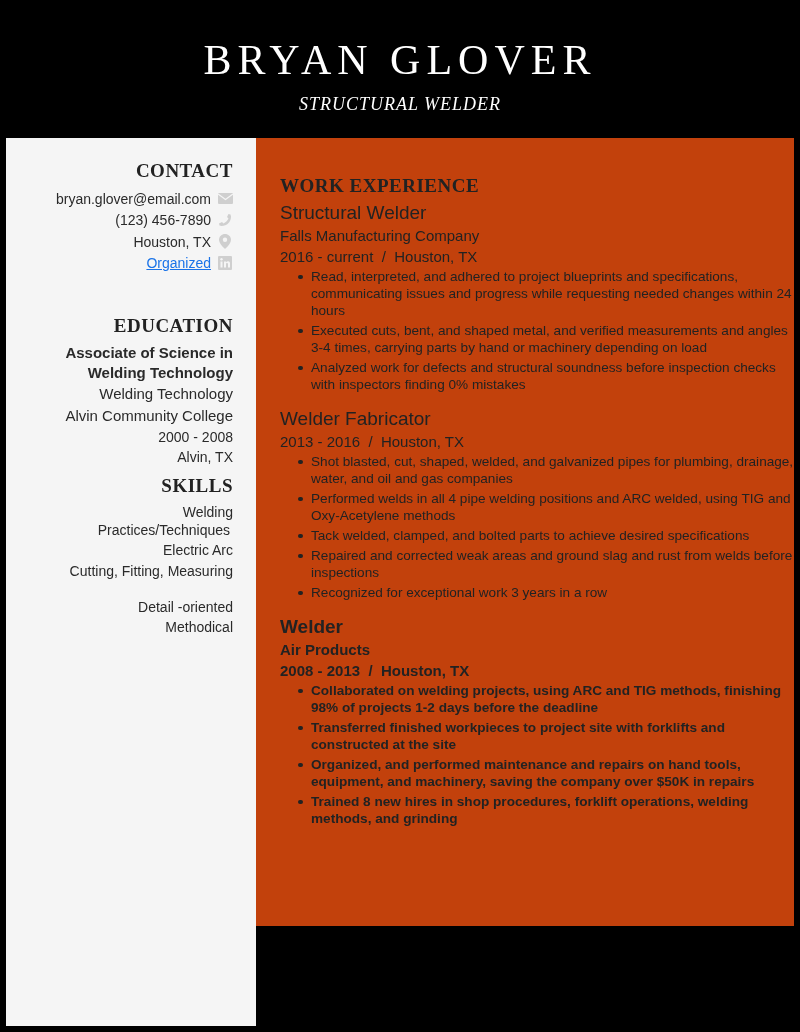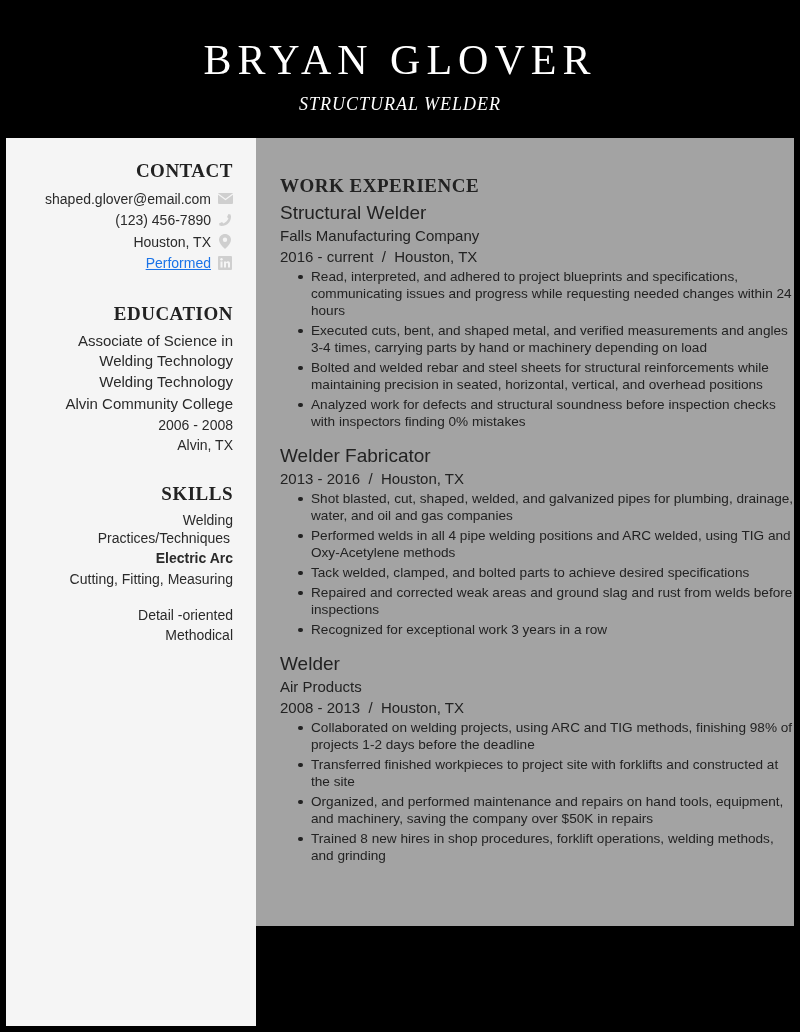--- a/index.html
+++ b/index.html
@@ -16,21 +16,21 @@
       font-size: 42px; letter-spacing: 6px; font-weight: normal; line-height: 48px;
     }
     .subtitle {
       position: absolute; left: 0; right: 0; top: 93px;
       font-family: "Liberation Serif", "DejaVu Serif", serif;
       font-style: italic; font-size: 18px; letter-spacing: 1px; line-height: 22px;
     }
 
     .page {
       position: absolute; left: 6px; top: 138px; width: 788px; height: 788px;
-      background: #a3a3a3;
+      background: #c2410c;
     }
     .sidebar {
       position: absolute; left: 0; top: 0; width: 250px; height: 888px;
       background: #f5f5f5; text-align: right; padding-right: 23px;
     }
     .main {
       position: absolute; left: 250px; top: 16px; width: 538px; height: 888px;
       padding-left: 24px; 
     }
 
@@ -65,21 +65,21 @@
   <div class="name">BRYAN GLOVER</div>
   <div class="subtitle">STRUCTURAL WELDER</div>
 </div>
 
 <div class="page">
 
   <div class="sidebar">
     <div style="position:absolute; right:23px; top:21px; width:220px;">
       <div class="section-title" style="margin-bottom:5px;">CONTACT</div>
       <div class="contact-row">
-        <span class="txt">shaped.glover@email.com</span>
+        <span class="txt">bryan.glover@email.com</span>
         <span class="icon">
           <svg width="15" height="11" viewBox="0 0 15 11">
               <rect x="0" y="0" width="15" height="11" rx="1" fill="#cfcfcf"></rect>
               <path d="M0 1 L7.5 6.5 L15 1" stroke="#f5f5f5" stroke-width="1.3" fill="none"></path>
             </svg>
         </span>
       </div>
       <div class="contact-row">
         <span class="txt">(123) 456-7890</span>
         <span class="icon">
@@ -91,83 +91,82 @@
       <div class="contact-row">
         <span class="txt">Houston, TX</span>
         <span class="icon">
           <svg width="12" height="15" viewBox="0 0 12 15">
               <path d="M6 0 C2.7 0 0 2.6 0 5.8 C0 10 6 15 6 15 C6 15 12 10 12 5.8 C12 2.6 9.3 0 6 0 Z" fill="#cfcfcf"></path>
               <circle cx="6" cy="5.8" r="2.2" fill="#f5f5f5"></circle>
             </svg>
         </span>
       </div>
       <div class="contact-row">
-        <a>Performed</a>
+        <a>Organized</a>
         <span class="icon">
           <svg width="14" height="14" viewBox="0 0 14 14">
               <rect x="0" y="0" width="14" height="14" rx="1" fill="#cfcfcf"></rect>
               <rect x="2.5" y="5.5" width="2" height="6" fill="#f5f5f5"></rect>
               <circle cx="3.5" cy="3.3" r="1.2" fill="#f5f5f5"></circle>
               <path d="M6 5.5 H8 V6.5 C8.5 5.7 9.3 5.3 10.2 5.3 C11.5 5.3 12 6.2 12 7.6 V11.5 H10 V8 C10 7.3 9.7 7 9.1 7 C8.4 7 8 7.5 8 8.2 V11.5 H6 Z" fill="#f5f5f5"></path>
             </svg>
         </span>
       </div>
     </div>
 
-    <div style="position:absolute; right:23px; top:164px; width:225px;">
+    <div style="position:absolute; right:23px; top:176px; width:225px;">
       <div class="section-title" style="margin-bottom:5px;">EDUCATION</div>
-      <div class="sb-line" style="font-size:15px; line-height:20px;">
+      <div class="sb-line" style="font-size:15px; line-height:20px;font-weight:bold;">
         <div>Associate of Science in</div>
         <div>Welding Technology</div>
       </div>
       <div class="sb-line" style="font-size:15px; line-height:22px;">Welding Technology</div>
       <div class="sb-line" style="font-size:15px; line-height:22px;">Alvin Community College</div>
-      <div class="sb-line" style="line-height:20px;">2006 - 2008</div>
+      <div class="sb-line" style="line-height:20px;">2000 - 2008</div>
       <div class="sb-line" style="line-height:20px;">Alvin, TX</div>
     </div>
 
-    <div style="position:absolute; right:23px; top:344px; width:225px;">
+    <div style="position:absolute; right:23px; top:336px; width:225px;">
       <div class="section-title" style="margin-bottom:5px;">SKILLS</div>
       <div class="sb-line" style="line-height:18px;">Welding</div>
       <div class="sb-line" style="line-height:18px; padding-right:3px;">Practices/Techniques</div>
-      <div class="sb-line" style="line-height:21px; margin-top:1px;font-weight:bold;">Electric Arc</div>
+      <div class="sb-line" style="line-height:21px; margin-top:1px;">Electric Arc</div>
       <div class="sb-line" style="line-height:20px;">Cutting, Fitting, Measuring</div>
       <div class="sb-line" style="line-height:20px;margin-top:16px;">Detail -oriented</div>
       <div class="sb-line" style="line-height:20px;">Methodical</div>
     </div>
   </div>
 
   <div class="main">
     <div class="section-title" style="margin-top:20px; margin-bottom:3px;">WORK EXPERIENCE</div>
 
     <div>
       <div class="job-title">Structural Welder</div>
       <div class="job-company">Falls Manufacturing Company</div>
       <div class="job-meta" style="white-space:pre;">2016 - current  /  Houston, TX</div>
       <ul class="bullets">
         <li>Read, interpreted, and adhered to project blueprints and specifications, communicating issues and progress while requesting needed changes within 24 hours</li>
         <li>Executed cuts, bent, and shaped metal, and verified measurements and angles 3-4 times, carrying parts by hand or machinery depending on load</li>
-        <li>Bolted and welded rebar and steel sheets for structural reinforcements while maintaining precision in seated, horizontal, vertical, and overhead positions</li>
         <li>Analyzed work for defects and structural soundness before inspection checks with inspectors finding 0% mistakes</li>
       </ul>
     </div>
 
     <div style="margin-top:14px;">
       <div class="job-title">Welder Fabricator</div>
       <div class="job-meta" style="white-space:pre;">2013 - 2016  /  Houston, TX</div>
       <ul class="bullets">
         <li>Shot blasted, cut, shaped, welded, and galvanized pipes for plumbing, drainage, water, and oil and gas companies</li>
         <li>Performed welds in all 4 pipe welding positions and ARC welded, using TIG and Oxy-Acetylene methods</li>
         <li>Tack welded, clamped, and bolted parts to achieve desired specifications</li>
         <li>Repaired and corrected weak areas and ground slag and rust from welds before inspections</li>
         <li>Recognized for exceptional work 3 years in a row</li>
       </ul>
     </div>
 
-    <div style="margin-top:14px;">
+    <div style="margin-top:14px;font-weight:bold;">
       <div class="job-title">Welder</div>
       <div class="job-company">Air Products</div>
       <div class="job-meta" style="white-space:pre;">2008 - 2013  /  Houston, TX</div>
       <ul class="bullets">
         <li>Collaborated on welding projects, using ARC and TIG methods, finishing 98% of projects 1-2 days before the deadline</li>
         <li>Transferred finished workpieces to project site with forklifts and constructed at the site</li>
         <li>Organized, and performed maintenance and repairs on hand tools, equipment, and machinery, saving the company over $50K in repairs</li>
         <li>Trained 8 new hires in shop procedures, forklift operations, welding methods, and grinding</li>
       </ul>
     </div>

